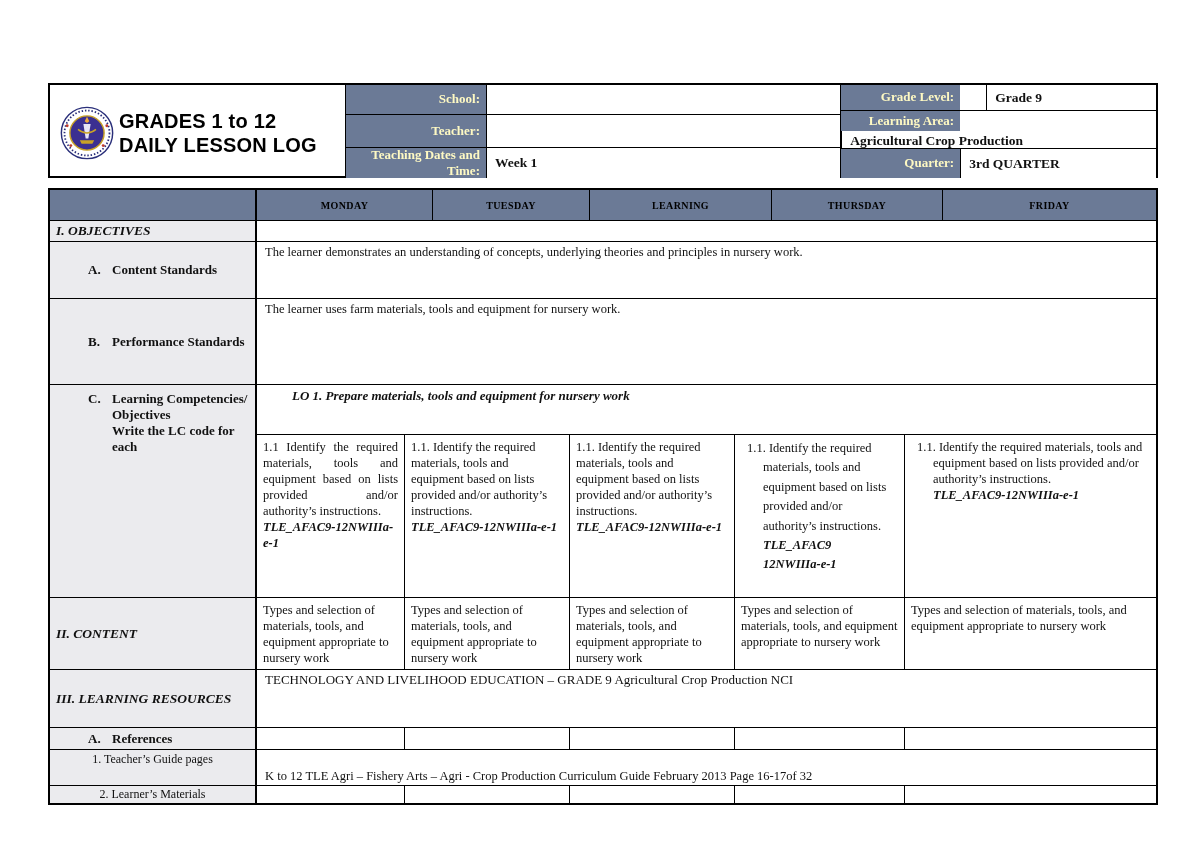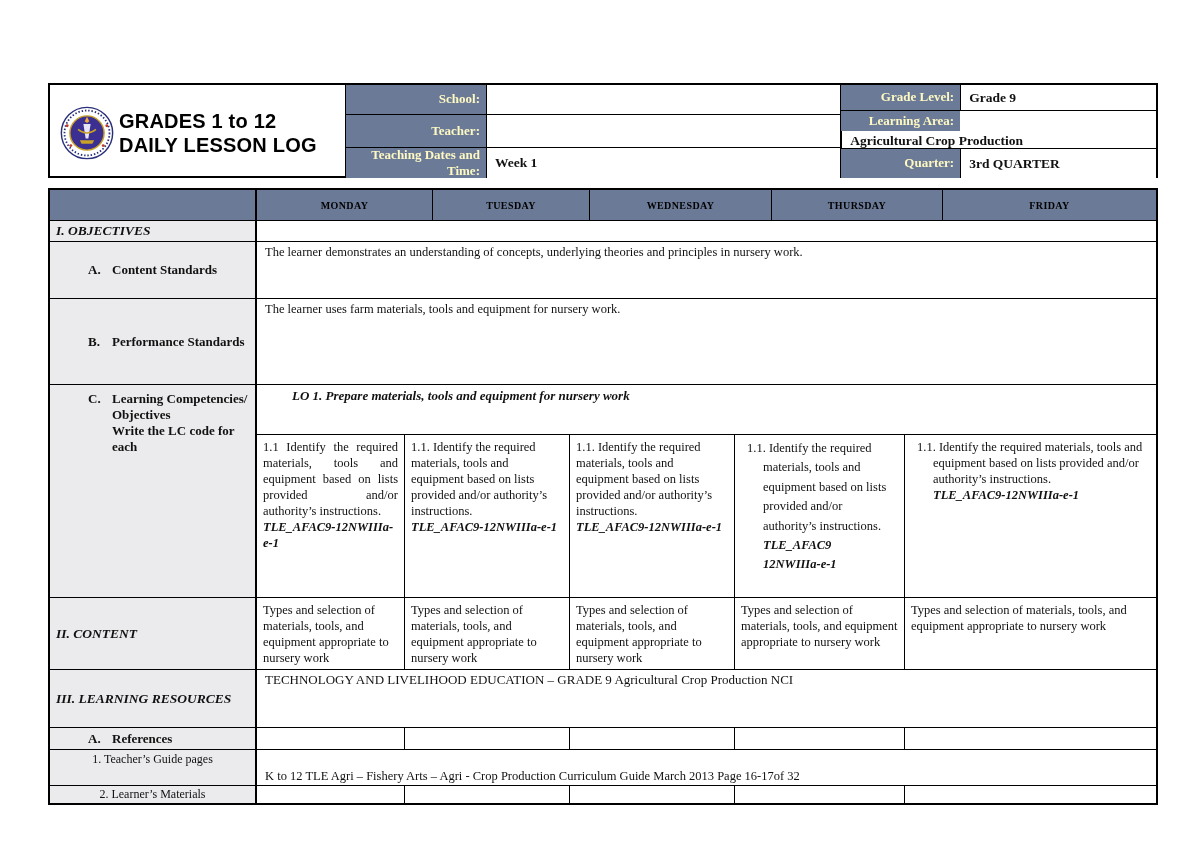--- a/index.html
+++ b/index.html
@@ -28,21 +28,21 @@
        justify-content:flex-end;line-height:1.25;}
   .fvalue{background:#fff;font-weight:bold;font-size:13.5px;padding:2px 4px 2px 8px;
        display:flex;align-items:center;line-height:1.15;border-left:1px solid var(--border);}
   .mid{width:497px;border-right:1px solid var(--border);}
   .mid .flabel{width:140px;}
   .mid .fvalue{flex:1;}
   .mid .r1{height:29px;} .mid .r2{height:33px;} .mid .r3{height:31px;}
   .rgt{width:316px;}
   .rgt .flabel{width:119px;}
   .rgt .fvalue{flex:1;}
-  .rgt .r1{height:25px;} .rgt .r2{height:38px;flex-direction:column;} .rgt .r3{height:30px;}
+  .rgt .r1{height:25px;gap:26px;} .rgt .r2{height:38px;flex-direction:column;} .rgt .r3{height:30px;}
 
   
   .main{position:absolute;left:48px;top:188px;width:1110px;
         border:2px solid var(--border);background:#fff;font-size:12.5px;}
   .row{display:flex;align-items:stretch;}
   .row + .row{border-top:1px solid var(--border);}
   .lbl{width:207px;flex:0 0 207px;background:var(--label_bg);
        border-right:2px solid var(--border);font-weight:bold;font-size:13px;}
   .cell{border-right:1px solid var(--border);background:#fff;padding:2px 6px 3px 6px;line-height:1.28;}
   .cell:last-child{border-right:none;}
@@ -153,21 +153,21 @@
       </div>
     </div>
   </div>
 
   <div class="main">
 
     <div class="row row-days">
       <div class="lbl"></div>
       <div class="dayhead hw-mon">MONDAY</div>
       <div class="dayhead hw-tue">TUESDAY</div>
-      <div class="dayhead hw-wed">WEDNESDAY</div>
+      <div class="dayhead hw-wed">LEARNING</div>
       <div class="dayhead hw-thu">THURSDAY</div>
       <div class="dayhead hw-fri">FRIDAY</div>
     </div>
 
     <div class="row row-objectives">
       <div class="lbl sec-lbl">I. OBJECTIVES</div>
       <div class="merged"></div>
     </div>
 
     <div class="row row-A">
@@ -255,21 +255,21 @@
       </div>
       <div class="cell w-mon"></div>
       <div class="cell w-tue"></div>
       <div class="cell w-wed"></div>
       <div class="cell w-thu"></div>
       <div class="cell w-fri"></div>
     </div>
 
     <div class="row row-tg">
       <div class="lbl center-lbl" style="align-items:flex-start;padding-top:2px;">1. Teacher’s Guide pages</div>
-      <div class="merged">K to 12 TLE Agri – Fishery Arts – Agri - Crop Production Curriculum Guide March 2013 Page 16-17of 32</div>
+      <div class="merged">K to 12 TLE Agri – Fishery Arts – Agri - Crop Production Curriculum Guide February 2013 Page 16-17of 32</div>
     </div>
 
     <div class="row row-lm">
       <div class="lbl center-lbl">2. Learner’s Materials</div>
       <div class="cell w-mon"></div>
       <div class="cell w-tue"></div>
       <div class="cell w-wed"></div>
       <div class="cell w-thu"></div>
       <div class="cell w-fri"></div>
     </div>

